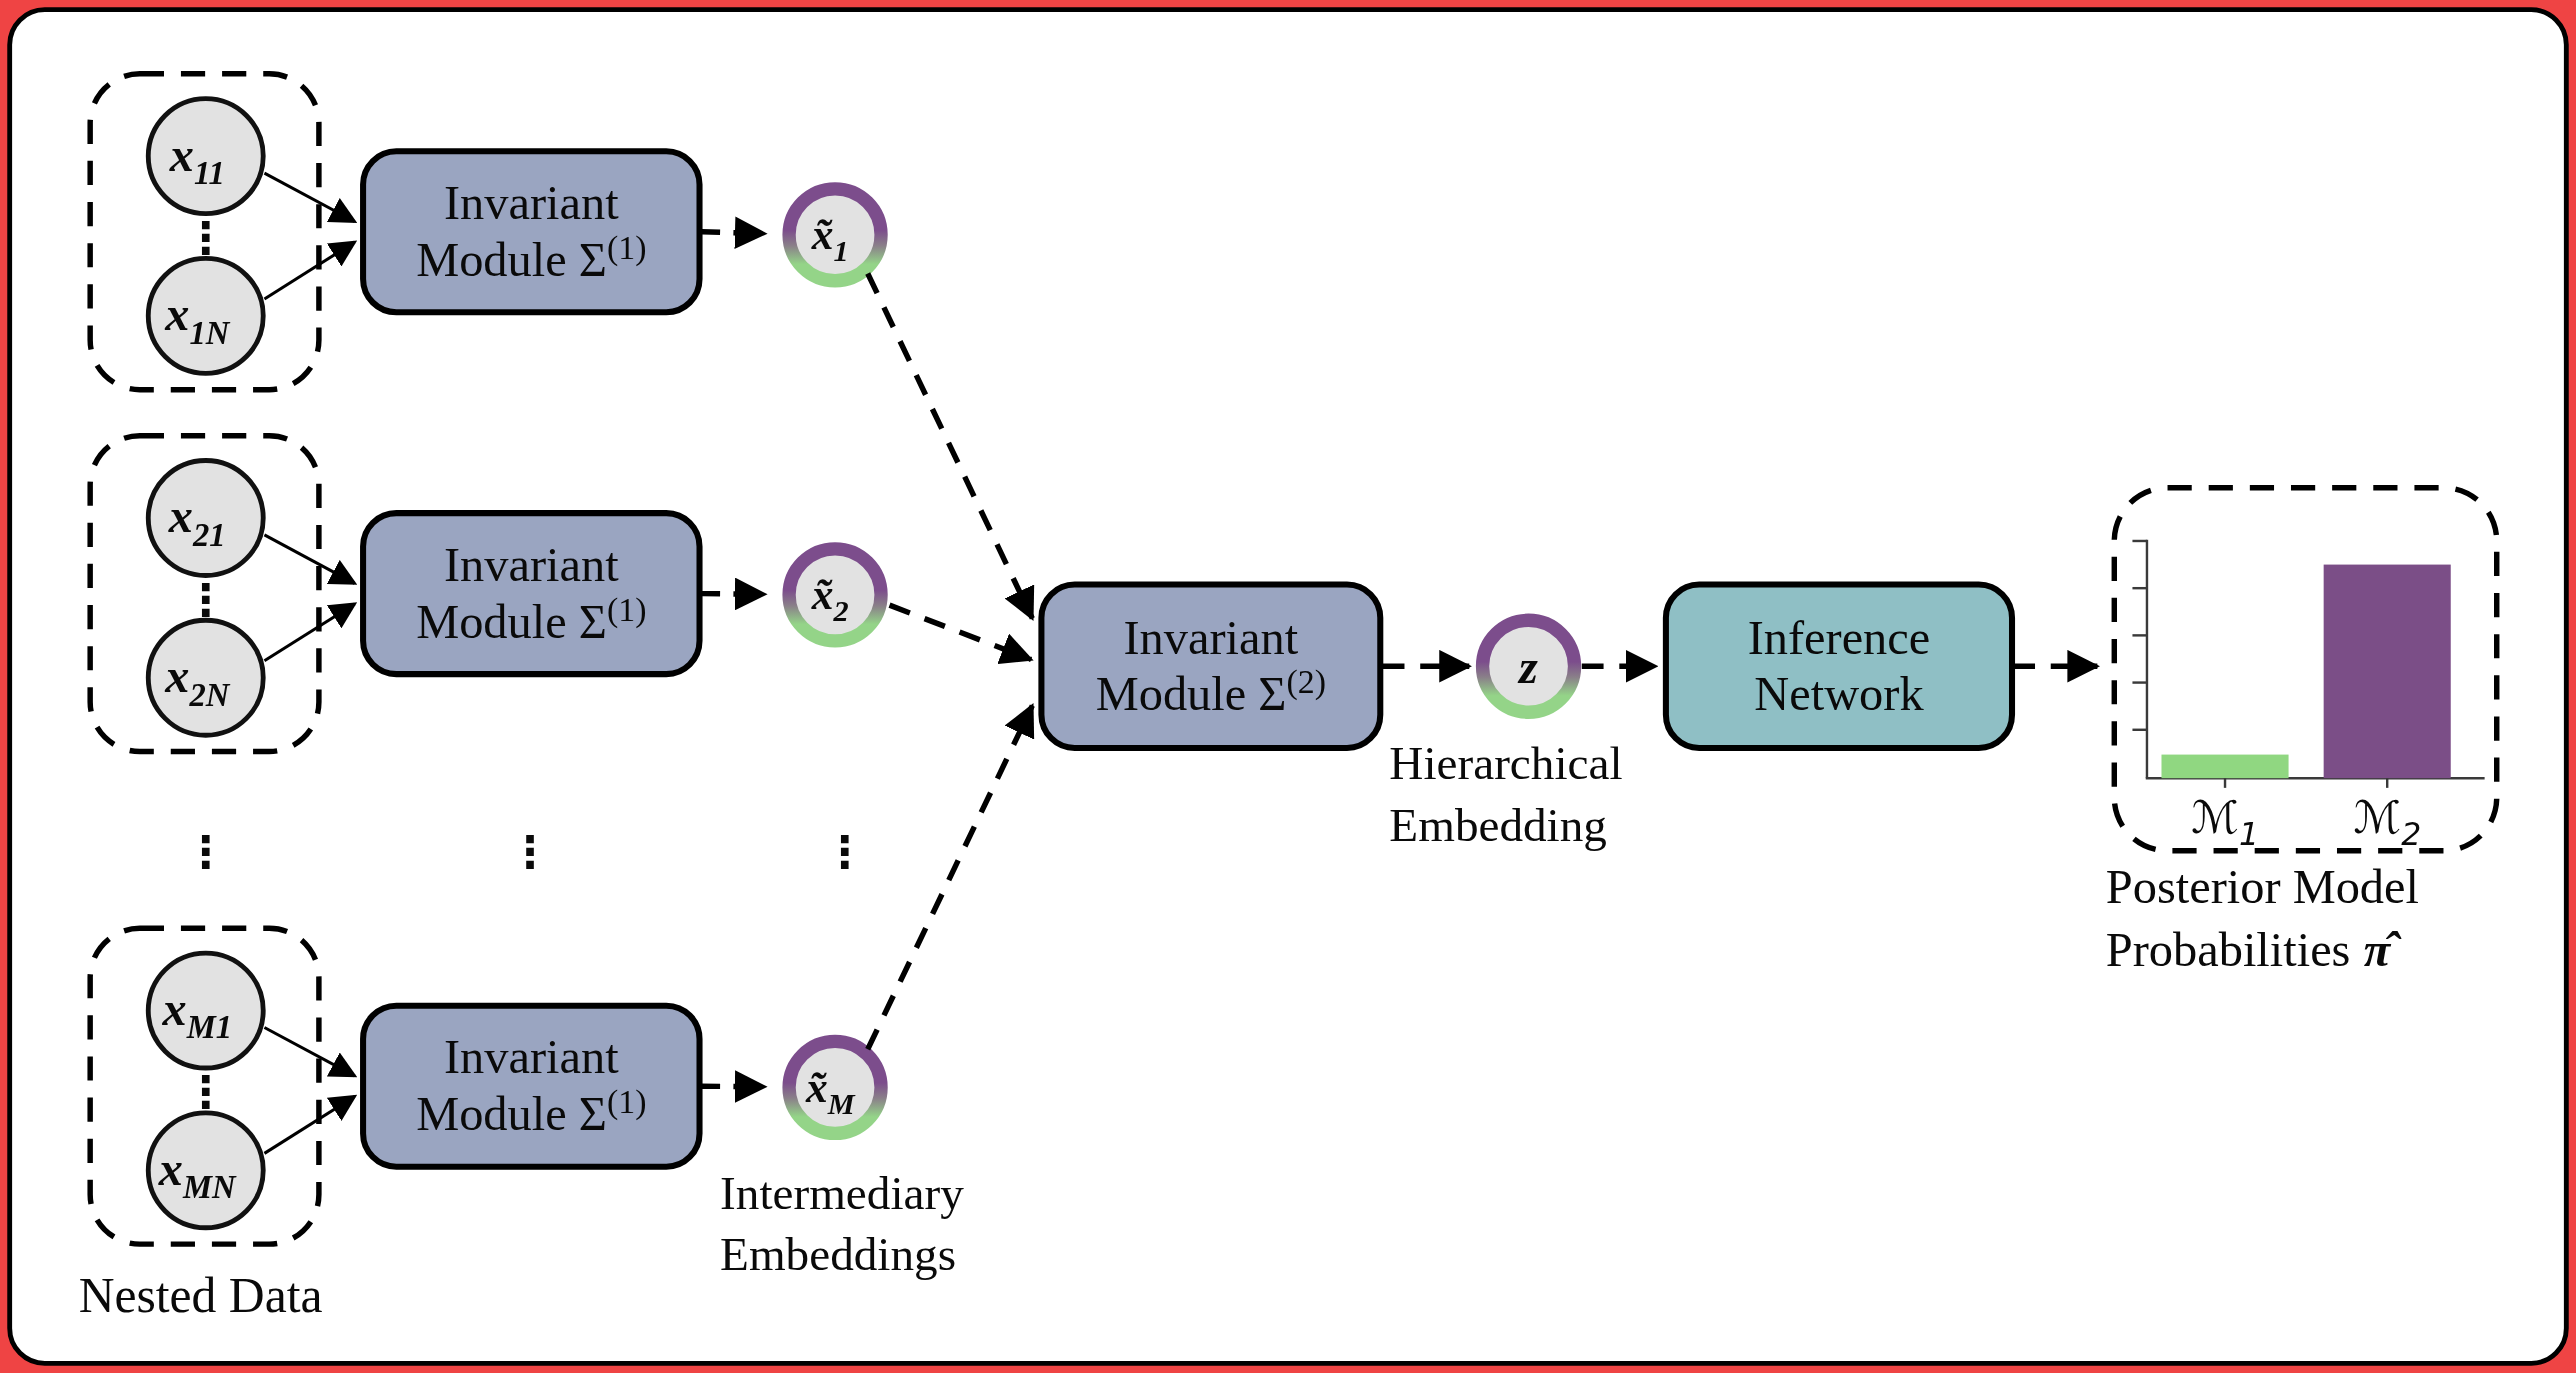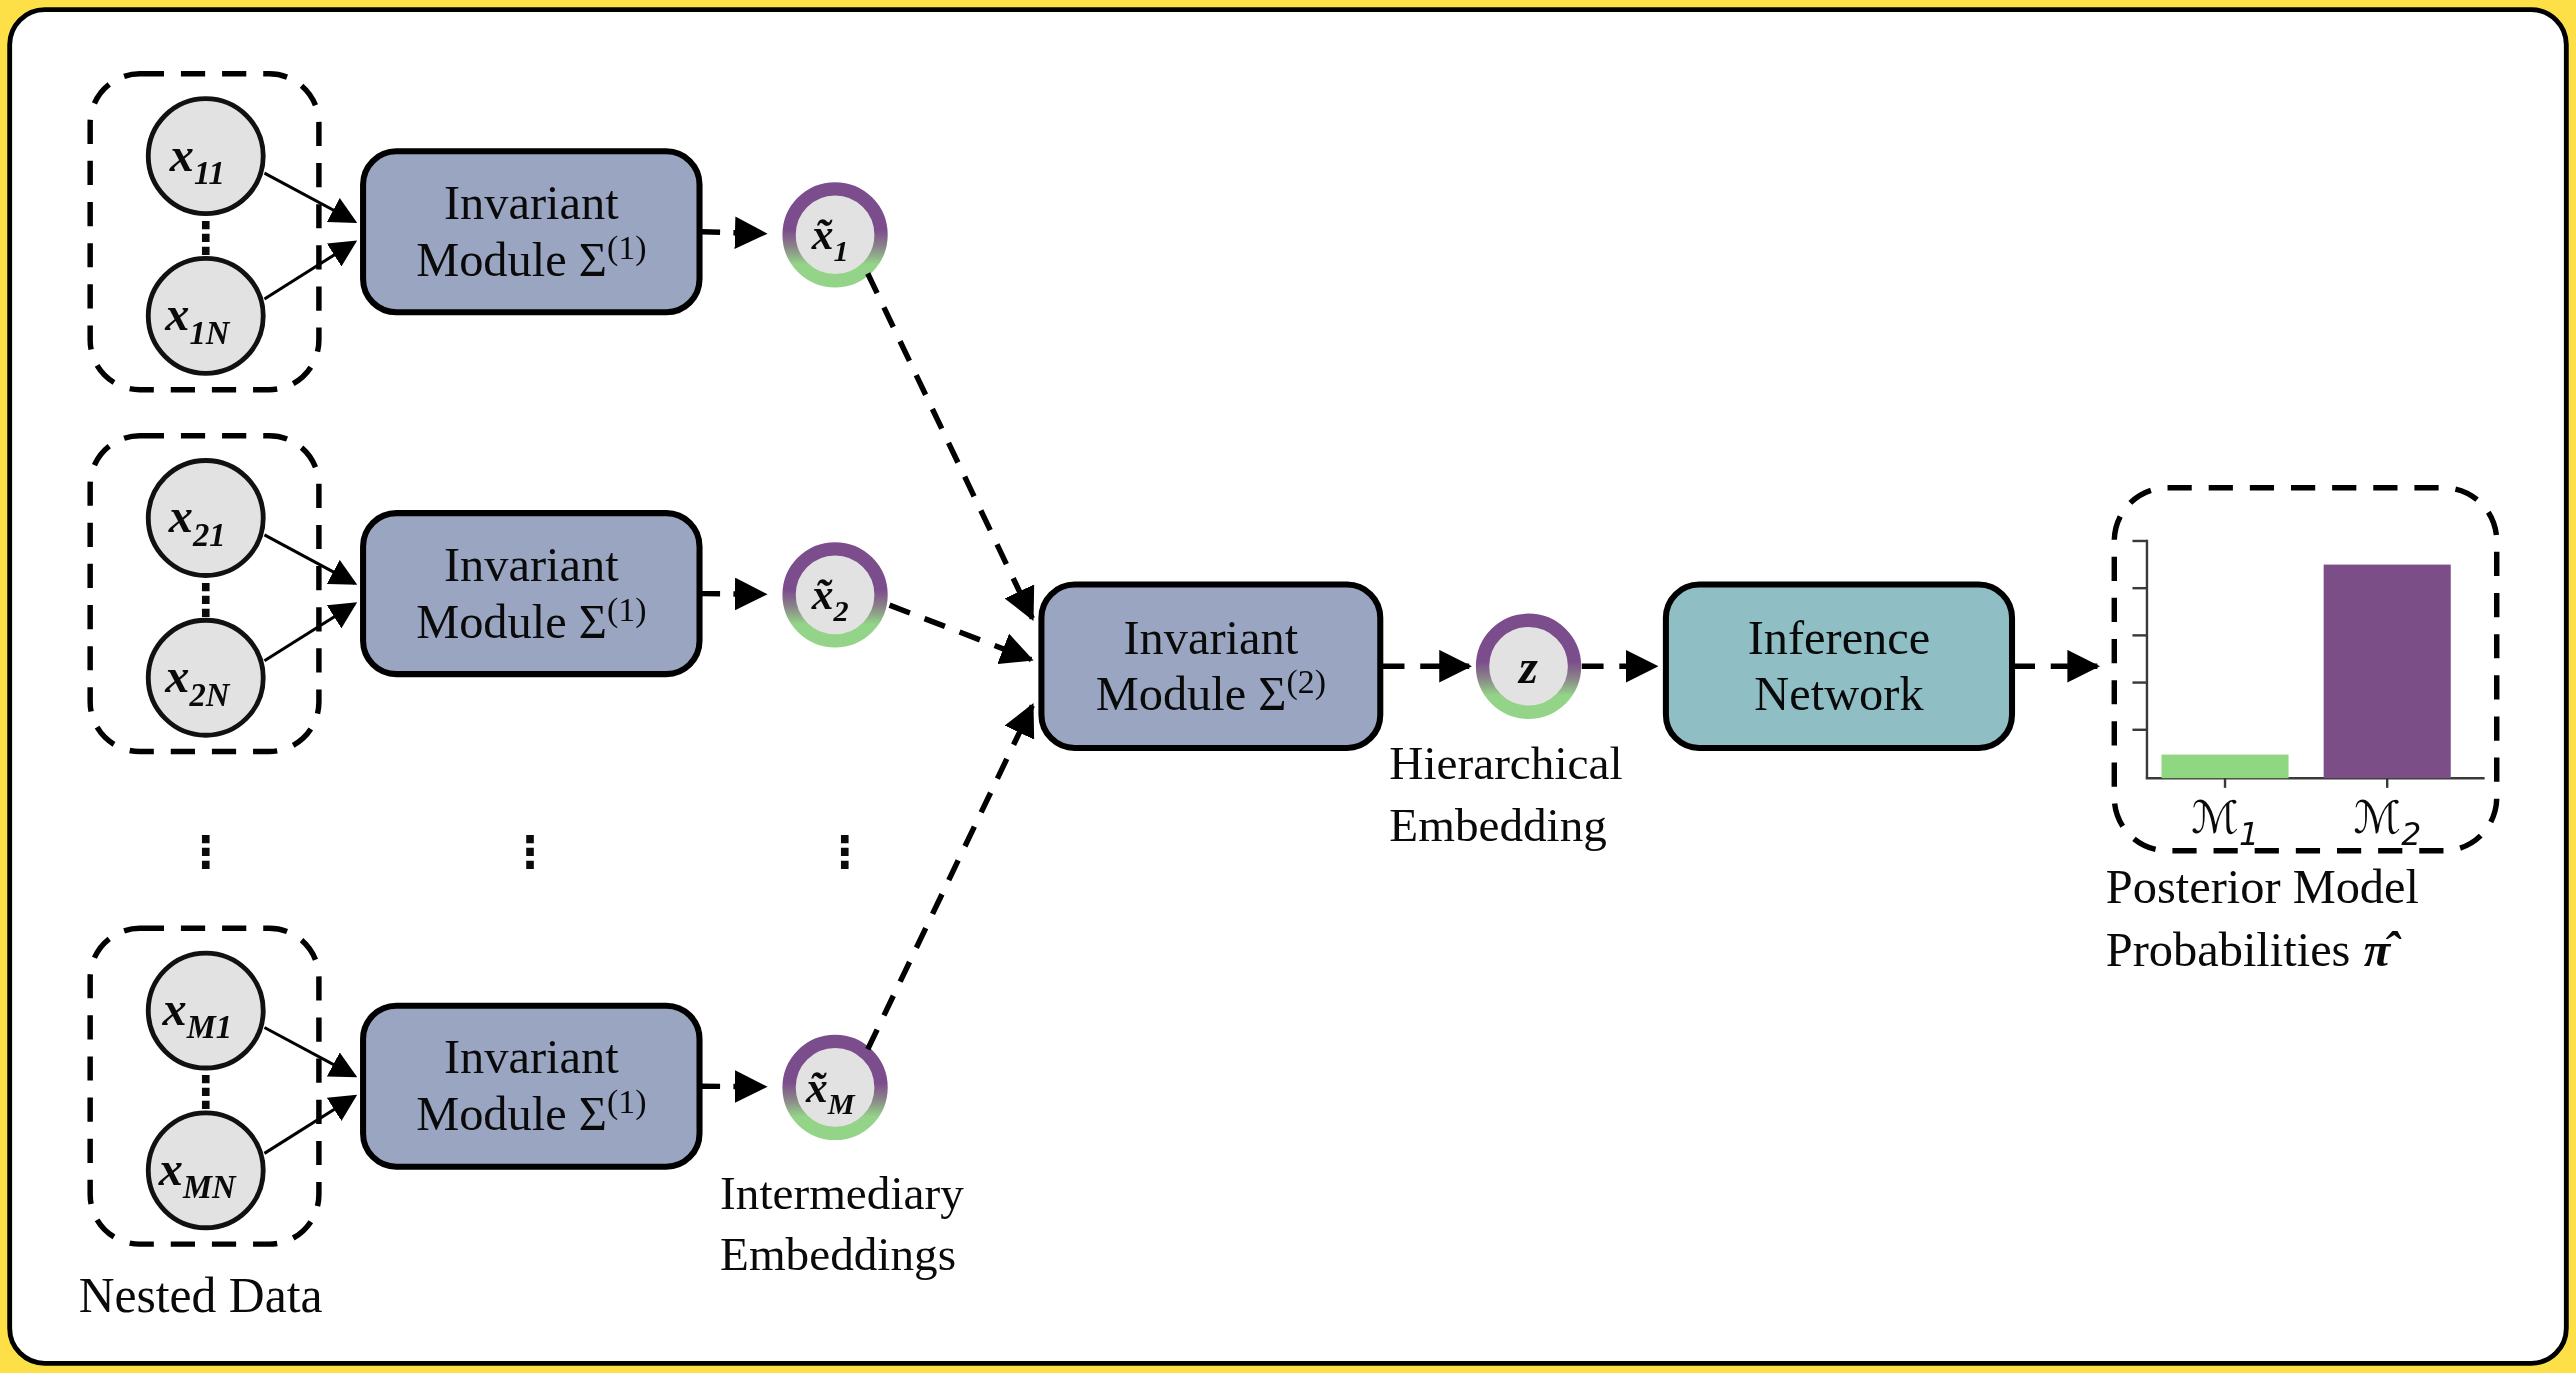--- a/index.html
+++ b/index.html
@@ -1,16 +1,16 @@
 <!DOCTYPE html>
 <html style="font-size:9.7px"><head>
 <meta charset="utf-8">
 <style>
   html,body{margin:0;padding:0;background:#ffffff;}
-  .fig-wrap{width:100%;background:#fde047;}
+  .fig-wrap{width:100%;background:#ef4444;}
   svg{display:block;width:100%;height:auto;font-family:"Liberation Serif","DejaVu Serif",serif;}
   text{fill:#0a0a0a;}
   .node-lbl{font-weight:bold;font-style:italic;}
   .cap{font-style:normal;}
   .dots{font-family:"DejaVu Sans","Liberation Sans",sans-serif;font-weight:bold;}
   .mcat{font-style:italic;font-family:"DejaVu Sans","DejaVu Serif",serif;}
 </style>
 </head>
 <body>
 

